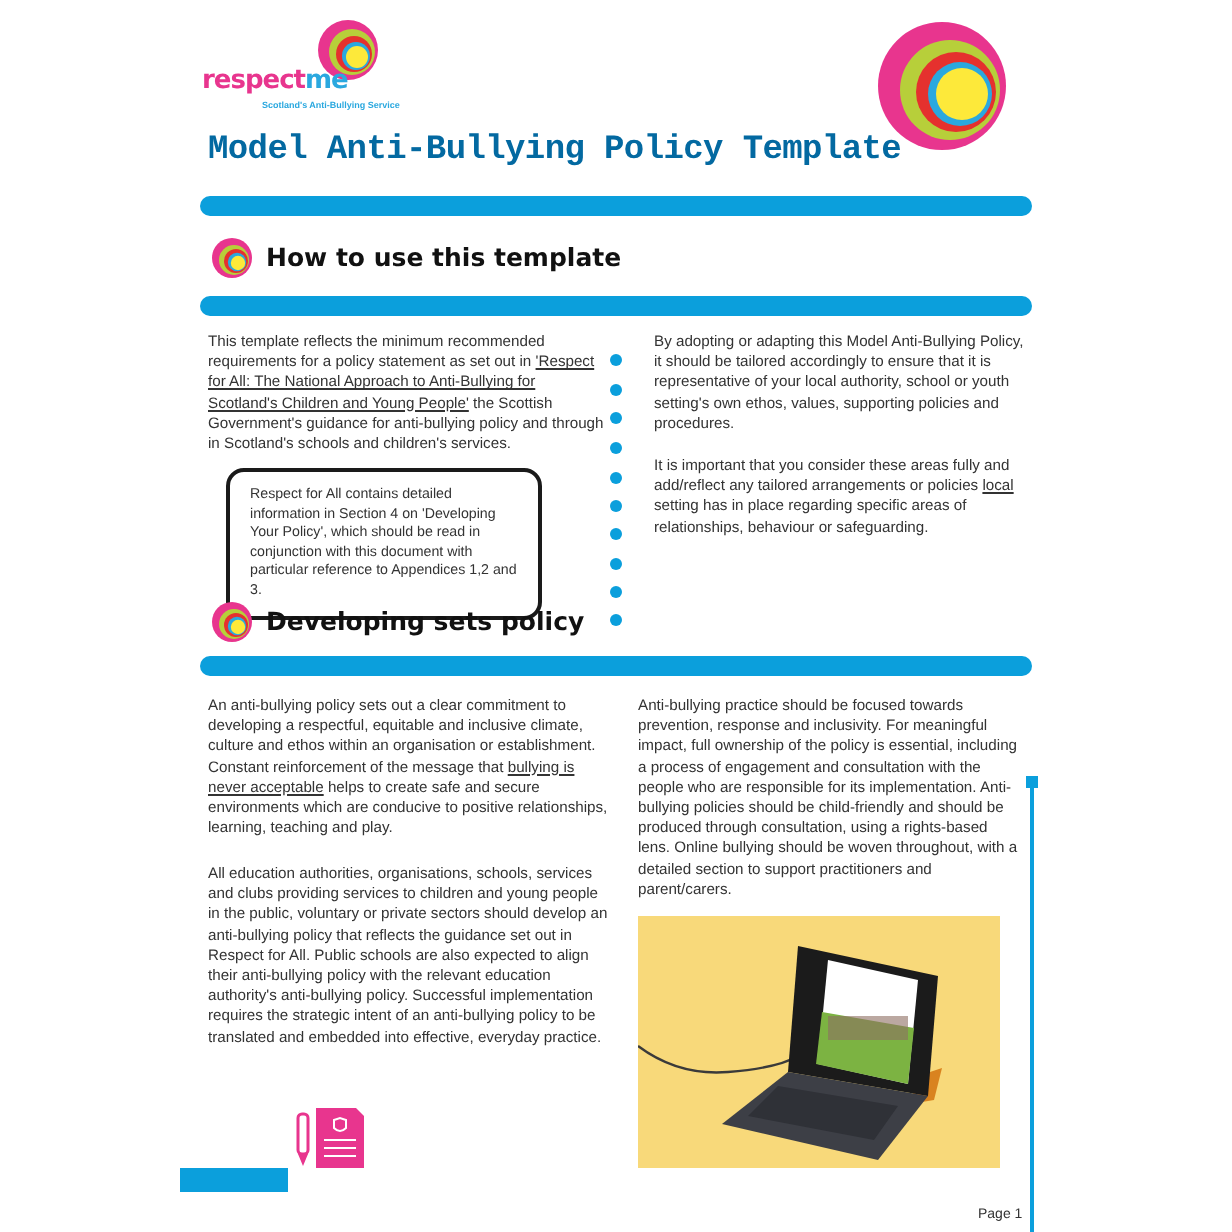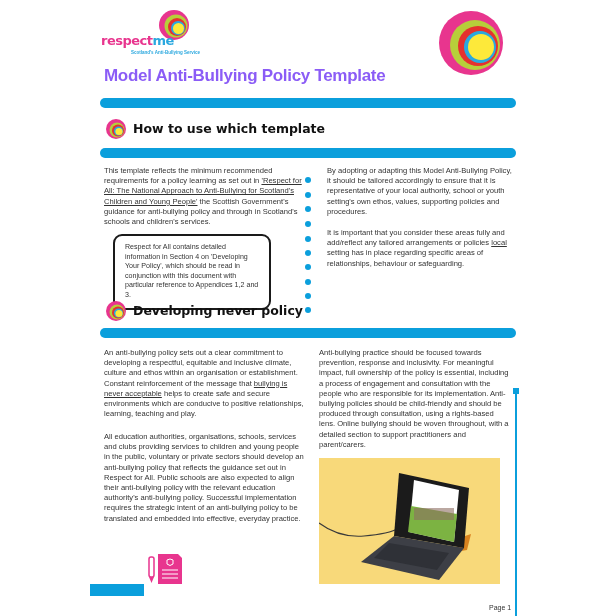--- a/index.html
+++ b/index.html
@@ -3,21 +3,21 @@
 <meta charset="utf-8">
 <style>
   html, body { margin:0; padding:0; }
   body { width:616px; height:616px; background:#ffffff; position:relative; overflow:hidden; font-family:"Liberation Sans", sans-serif; color:#2a2a2a; }
   .abs { position:absolute; }
   .logo-mark { left:159px; top:10px; width:30px; height:30px; }
   .logo-text { left:101px; top:31px; font-family:"DejaVu Sans", sans-serif; font-weight:bold; font-size:13px; letter-spacing:-0.5px; color:#e8358e; line-height:20px; }
   .logo-text .me { color:#2aa8df; }
   .logo-sub { left:131px; top:50px; font-size:4.5px; color:#2aa8df; font-weight:bold; white-space:nowrap; }
   .big-circles { left:436px; top:8px; width:70px; height:70px; }
-  .title { left:104px; top:66px; font-family:Liberation Sans, sans-serif; font-weight:bold; font-size:17px; color:#8b5cf6; white-space:nowrap; letter-spacing:-0.3px; }
+  .title { left:104px; top:66px; font-family:Liberation Mono, monospace; font-weight:bold; font-size:17px; color:#0369a1; white-space:nowrap; letter-spacing:-0.3px; }
   .bar { background:#0b9fdc; height:10px; border-radius:5px; left:100px; width:416px; }
   .sec-icon { width:20px; height:20px; }
   .sec-title { font-family:"DejaVu Sans", sans-serif; font-weight:bold; font-size:12.5px; color:#111; white-space:nowrap; }
   .para { font-size:7.6px; line-height:10.2px; color:#333; }
   .u { text-decoration:underline; }
   .callout { left:113px; top:234px; width:158px; height:76px; border:2px solid #1a1a1a; border-radius:9px; padding:7px 10px 0 10px; box-sizing:border-box; font-size:7.1px; line-height:9.6px; color:#333; }
   .dot { width:6px; height:6px; border-radius:50%; background:#0b9fdc; left:305px; }
   .vline { left:515px; top:390px; width:2px; height:226px; background:#0b9fdc; }
   .vline-cap { left:513px; top:388px; width:6px; height:6px; background:#0b9fdc; }
   .page-num { left:489px; top:604px; font-size:7px; color:#333; }
@@ -49,26 +49,26 @@
 
 <div class="abs bar" style="top:98px;"></div>
 
 <svg class="abs sec-icon" style="left:106px; top:119px;" viewBox="0 0 20 20">
   <circle cx="10" cy="10" r="10" fill="#e8358e"></circle>
   <circle cx="11" cy="11" r="7.5" fill="#b7cf3a"></circle>
   <circle cx="12" cy="11.5" r="6" fill="#e5312e"></circle>
   <circle cx="12.5" cy="12" r="4.6" fill="#2aa8df"></circle>
   <circle cx="13" cy="12.5" r="3.6" fill="#fde93a"></circle>
 </svg>
-<div class="abs sec-title" style="left:133px; top:121px;">How to use which template</div>
+<div class="abs sec-title" style="left:133px; top:121px;">How to use this template</div>
 
 <div class="abs bar" style="top:148px;"></div>
 
 <div class="abs para" style="left:104px; top:166px; width:200px;">
-  <span>This template reflects the minimum recommended requirements for a policy learning as set out in </span><span class="u">'Respect for All: The National Approach to Anti-Bullying for Scotland's Children and Young People'</span><span> the Scottish Government's guidance for anti-bullying policy and through in Scotland's schools and children's services.</span>
+  <span>This template reflects the minimum recommended requirements for a policy statement as set out in </span><span class="u">'Respect for All: The National Approach to Anti-Bullying for Scotland's Children and Young People'</span><span> the Scottish Government's guidance for anti-bullying policy and through in Scotland's schools and children's services.</span>
 </div>
 
 <div class="abs callout">Respect for All contains detailed information in Section 4 on 'Developing Your Policy', which should be read in conjunction with this document with particular reference to Appendices 1,2 and 3.</div>
 
 <div class="abs dot" style="top:177px;"></div>
 <div class="abs dot" style="top:192px;"></div>
 <div class="abs dot" style="top:206px;"></div>
 <div class="abs dot" style="top:221px;"></div>
 <div class="abs dot" style="top:236px;"></div>
 <div class="abs dot" style="top:250px;"></div>
@@ -82,21 +82,21 @@
   <span>It is important that you consider these areas fully and add/reflect any tailored arrangements or policies </span><span class="u">local </span><span>setting has in place regarding specific areas of relationships, behaviour or safeguarding.</span>
 </div>
 
 <svg class="abs sec-icon" style="left:106px; top:301px;" viewBox="0 0 20 20">
   <circle cx="10" cy="10" r="10" fill="#e8358e"></circle>
   <circle cx="11" cy="11" r="7.5" fill="#b7cf3a"></circle>
   <circle cx="12" cy="11.5" r="6" fill="#e5312e"></circle>
   <circle cx="12.5" cy="12" r="4.6" fill="#2aa8df"></circle>
   <circle cx="13" cy="12.5" r="3.6" fill="#fde93a"></circle>
 </svg>
-<div class="abs sec-title" style="left:133px; top:303px;">Developing never policy</div>
+<div class="abs sec-title" style="left:133px; top:303px;">Developing sets policy</div>
 
 <div class="abs bar" style="top:328px;"></div>
 
 <div class="abs para" style="left:104px; top:348px; width:202px;">
   <span>An anti-bullying policy sets out a clear commitment to developing a respectful, equitable and inclusive climate, culture and ethos within an organisation or establishment. Constant reinforcement of the message that </span><span class="u">bullying is never acceptable</span><span> helps to create safe and secure environments which are conducive to positive relationships, learning, teaching and play.</span>
 </div>
 <div class="abs para" style="left:104px; top:432px; width:202px;">All education authorities, organisations, schools, services and clubs providing services to children and young people in the public, voluntary or private sectors should develop an anti-bullying policy that reflects the guidance set out in Respect for All. Public schools are also expected to align their anti-bullying policy with the relevant education authority's anti-bullying policy. Successful implementation requires the strategic intent of an anti-bullying policy to be translated and embedded into effective, everyday practice.</div>
 
 <div class="abs para" style="left:319px; top:348px; width:190px;">Anti-bullying practice should be focused towards prevention, response and inclusivity. For meaningful impact, full ownership of the policy is essential, including a process of engagement and consultation with the people who are responsible for its implementation. Anti-bullying policies should be child-friendly and should be produced through consultation, using a rights-based lens. Online bullying should be woven throughout, with a detailed section to support practitioners and parent/carers.</div>
 

